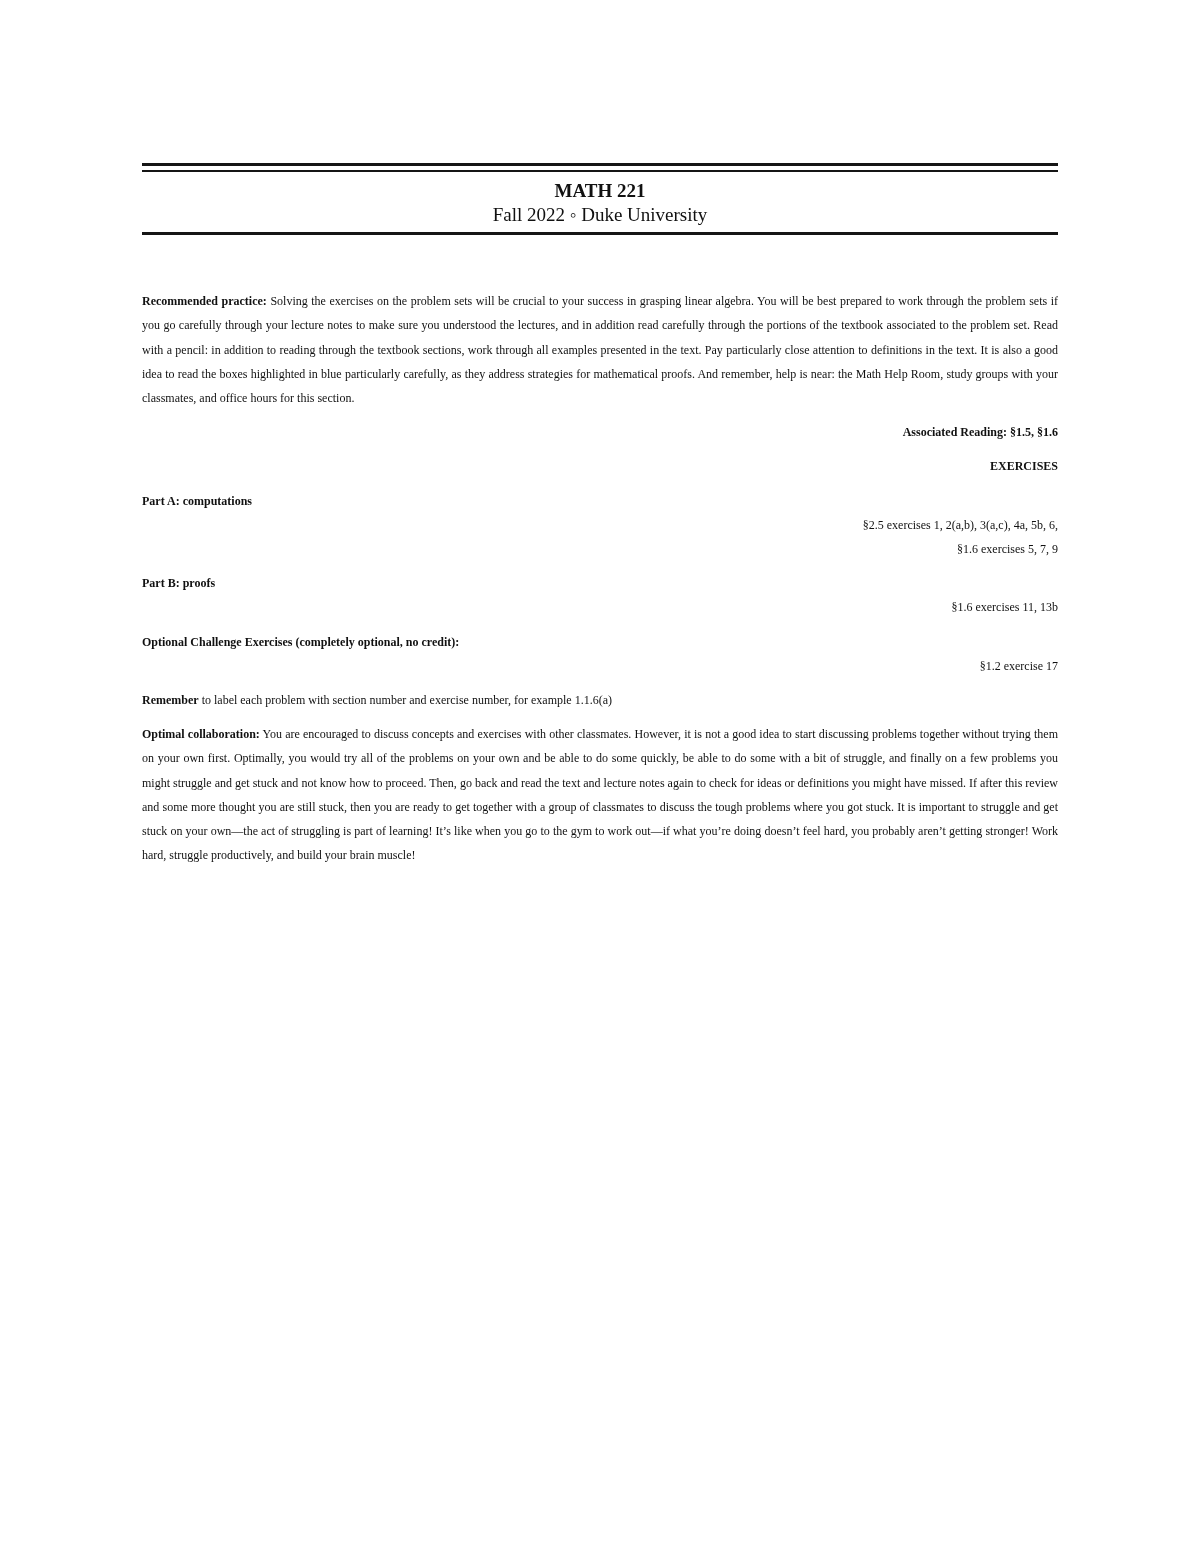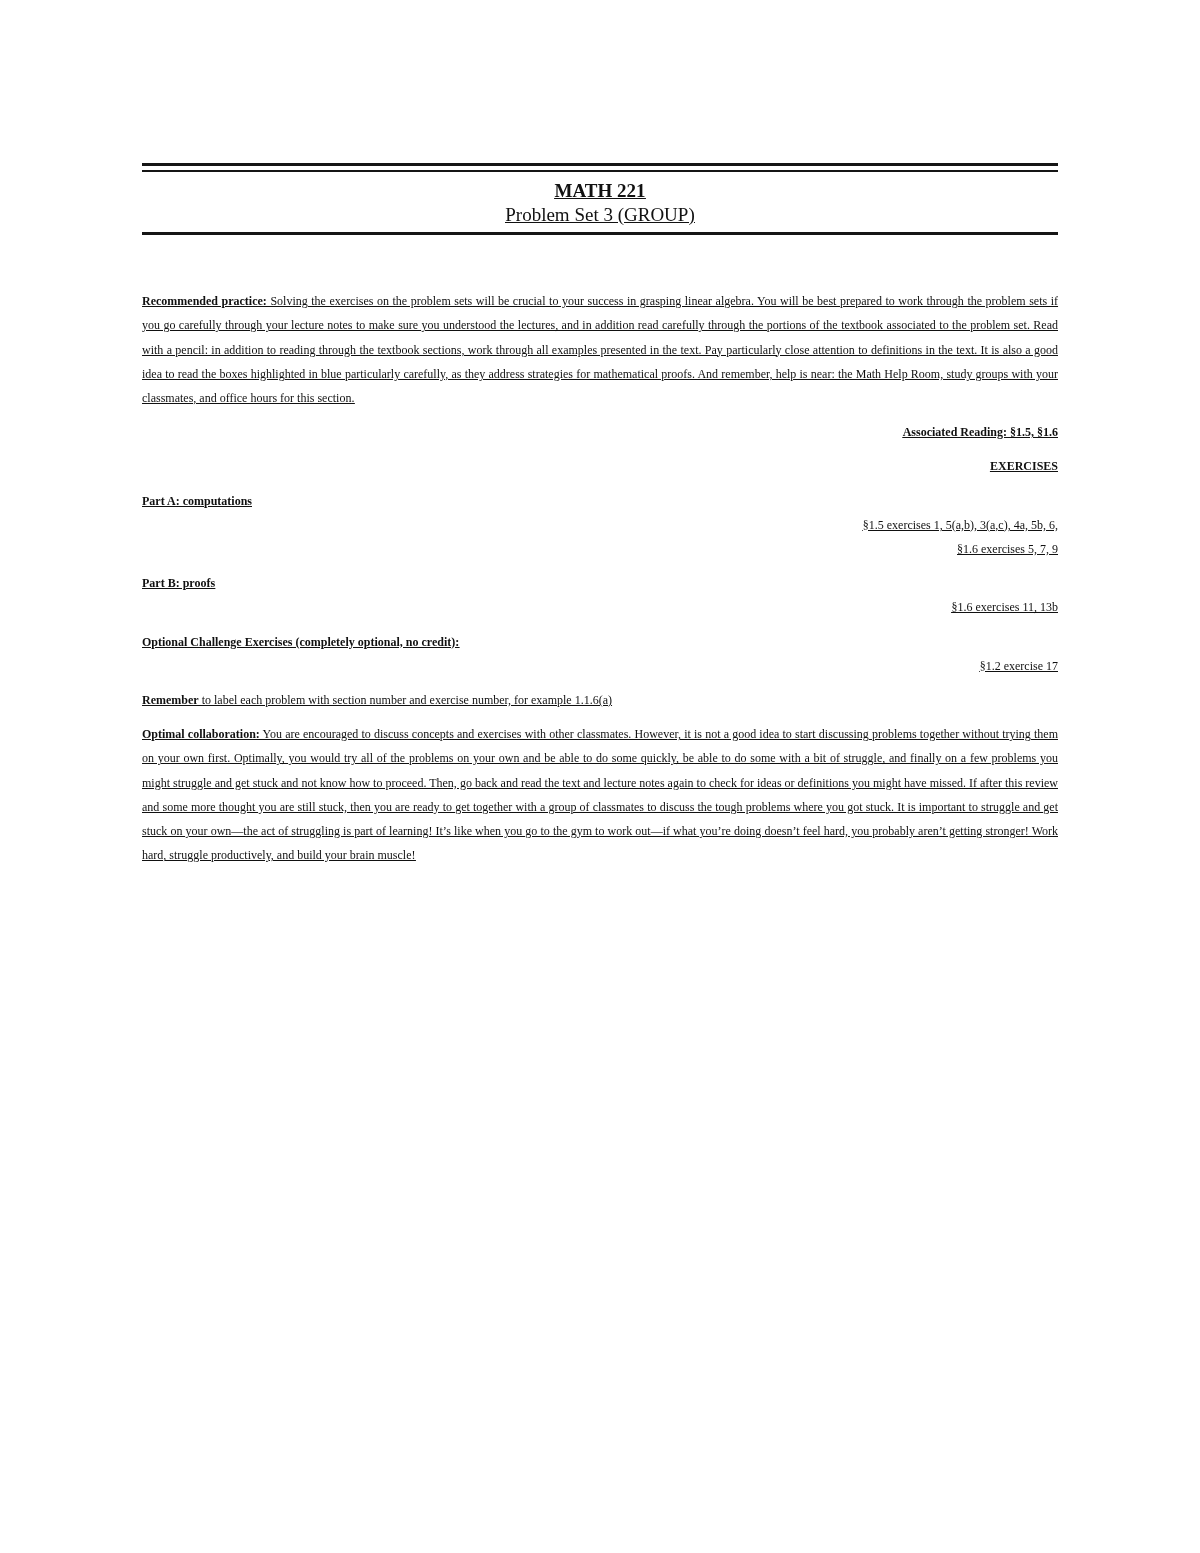--- a/index.html
+++ b/index.html
@@ -1,15 +1,15 @@
 <!DOCTYPE html>
 <html><head>
 <meta charset="utf-8">
 <style>
-  * { box-sizing: border-box; text-decoration: underline; }
+  * { box-sizing: border-box; }
   html, body {
     margin: 0;
     padding: 0;
     background: #ffffff;
   }
   body {
     width: 1200px;
     height: 1553px;
     position: relative;
     font-family: "Liberation Serif", "DejaVu Serif", serif;
@@ -64,36 +64,36 @@
 
 <div class="doc">
 
   <div class="header-block">
     <div class="rule-double-top">
       <div class="line-thick"></div>
       <div class="line-thin"></div>
     </div>
     <div class="header-text">
       <div class="bold-line">MATH 221</div>
-      <div>Problem Set 3 (GROUP)</div>
+      <div>Fall 2022 ◦ Duke University</div>
     </div>
     <div class="rule-single-bottom"></div>
   </div>
 
   <div class="body-text">
 
     <p class="para"><span class="lead-bold">Recommended practice:</span> <span>Solving the exercises on the problem sets will be crucial to your success in grasping linear algebra. You will be best prepared to work through the problem sets if you go carefully through your lecture notes to make sure you understood the lectures, and in addition read carefully through the portions of the textbook associated to the problem set. Read with a pencil: in addition to reading through the textbook sections, work through all examples presented in the text. Pay particularly close attention to definitions in the text. It is also a good idea to read the boxes highlighted in blue particularly carefully, as they address strategies for mathematical proofs. And remember, help is near: the Math Help Room, study groups with your classmates, and office hours for this section.</span></p>
 
     <p class="para line-bold plain-line">Associated Reading: §1.5, §1.6</p>
 
     <p class="para line-bold plain-line">EXERCISES</p>
 
     <div class="part-block">
       <div class="part-heading">Part A: computations</div>
-      <div class="plain-line">§1.5 exercises 1, 5(a,b), 3(a,c), 4a, 5b, 6,</div>
+      <div class="plain-line">§2.5 exercises 1, 2(a,b), 3(a,c), 4a, 5b, 6,</div>
       <div class="plain-line">§1.6 exercises 5, 7, 9</div>
     </div>
 
     <div class="part-block">
       <div class="part-heading">Part B: proofs</div>
       <div class="plain-line">§1.6 exercises 11, 13b</div>
     </div>
 
     <div class="part-block">
       <div class="part-heading">Optional Challenge Exercises (completely optional, no credit):</div>

